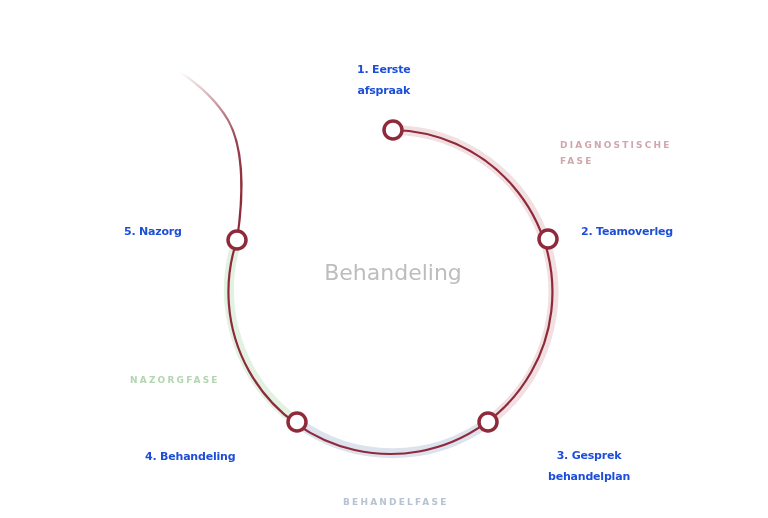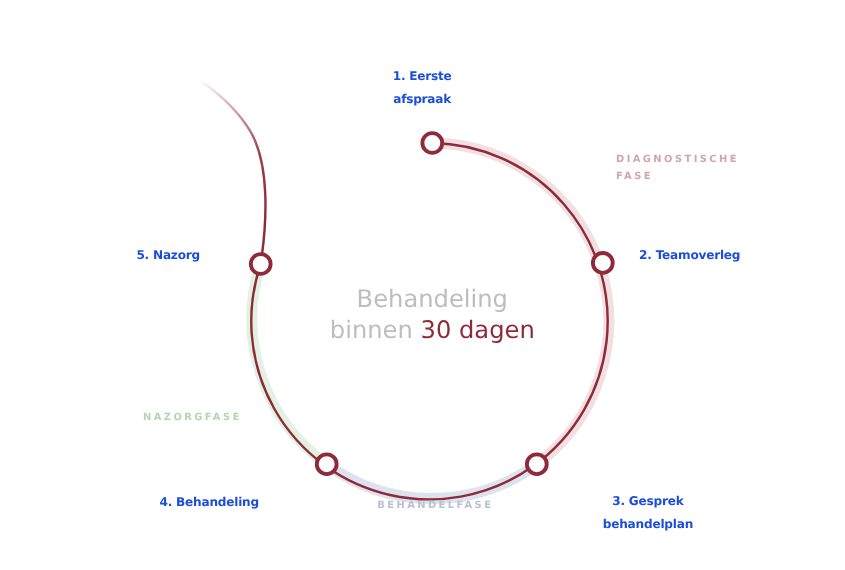--- a/index.html
+++ b/index.html
@@ -32,21 +32,20 @@
 
   <circle cx="393" cy="130" r="9" fill="#ffffff" stroke="#8e2a3a" stroke-width="3.5"></circle>
   <circle cx="548" cy="239" r="9" fill="#ffffff" stroke="#8e2a3a" stroke-width="3.5"></circle>
   <circle cx="488" cy="422" r="9" fill="#ffffff" stroke="#8e2a3a" stroke-width="3.5"></circle>
   <circle cx="297" cy="422" r="9" fill="#ffffff" stroke="#8e2a3a" stroke-width="3.5"></circle>
   <circle cx="237" cy="240" r="9" fill="#ffffff" stroke="#8e2a3a" stroke-width="3.5"></circle>
 </svg>
 
 <div class="center-text">
   <div>Behandeling</div>
-  <div><span>binnen</span> <span class="accent">30 dagen</span></div>
 </div>
 
 <div class="step-label" style="left:357px; top:59px;">
   <div>1. Eerste</div>
   <div>afspraak</div>
 </div>
 <div class="step-label" style="left:581px; top:221px;">
   <div>2. Teamoverleg</div>
 </div>
 <div class="step-label" style="left:548px; top:445px;">
@@ -57,18 +56,18 @@
   <div>4. Behandeling</div>
 </div>
 <div class="step-label" style="left:124px; top:221px;">
   <div>5. Nazorg</div>
 </div>
 
 <div class="phase-label" style="left:532px; top:137px; color:#d2a6ae;margin-left:28px;">
   <div>DIAGNOSTISCHE</div>
   <div>FASE</div>
 </div>
-<div class="phase-label" style="left:343px; top:452px; color:#b7c2d3;">
+<div class="phase-label" style="left:343px; top:494px; color:#b7c2d3;">
   <div>BEHANDELFASE</div>
 </div>
 <div class="phase-label" style="left:130px; top:341px; color:#b3d6b1;margin-top:31px;">
   <div>NAZORGFASE</div>
 </div>
 
 </body></html>

